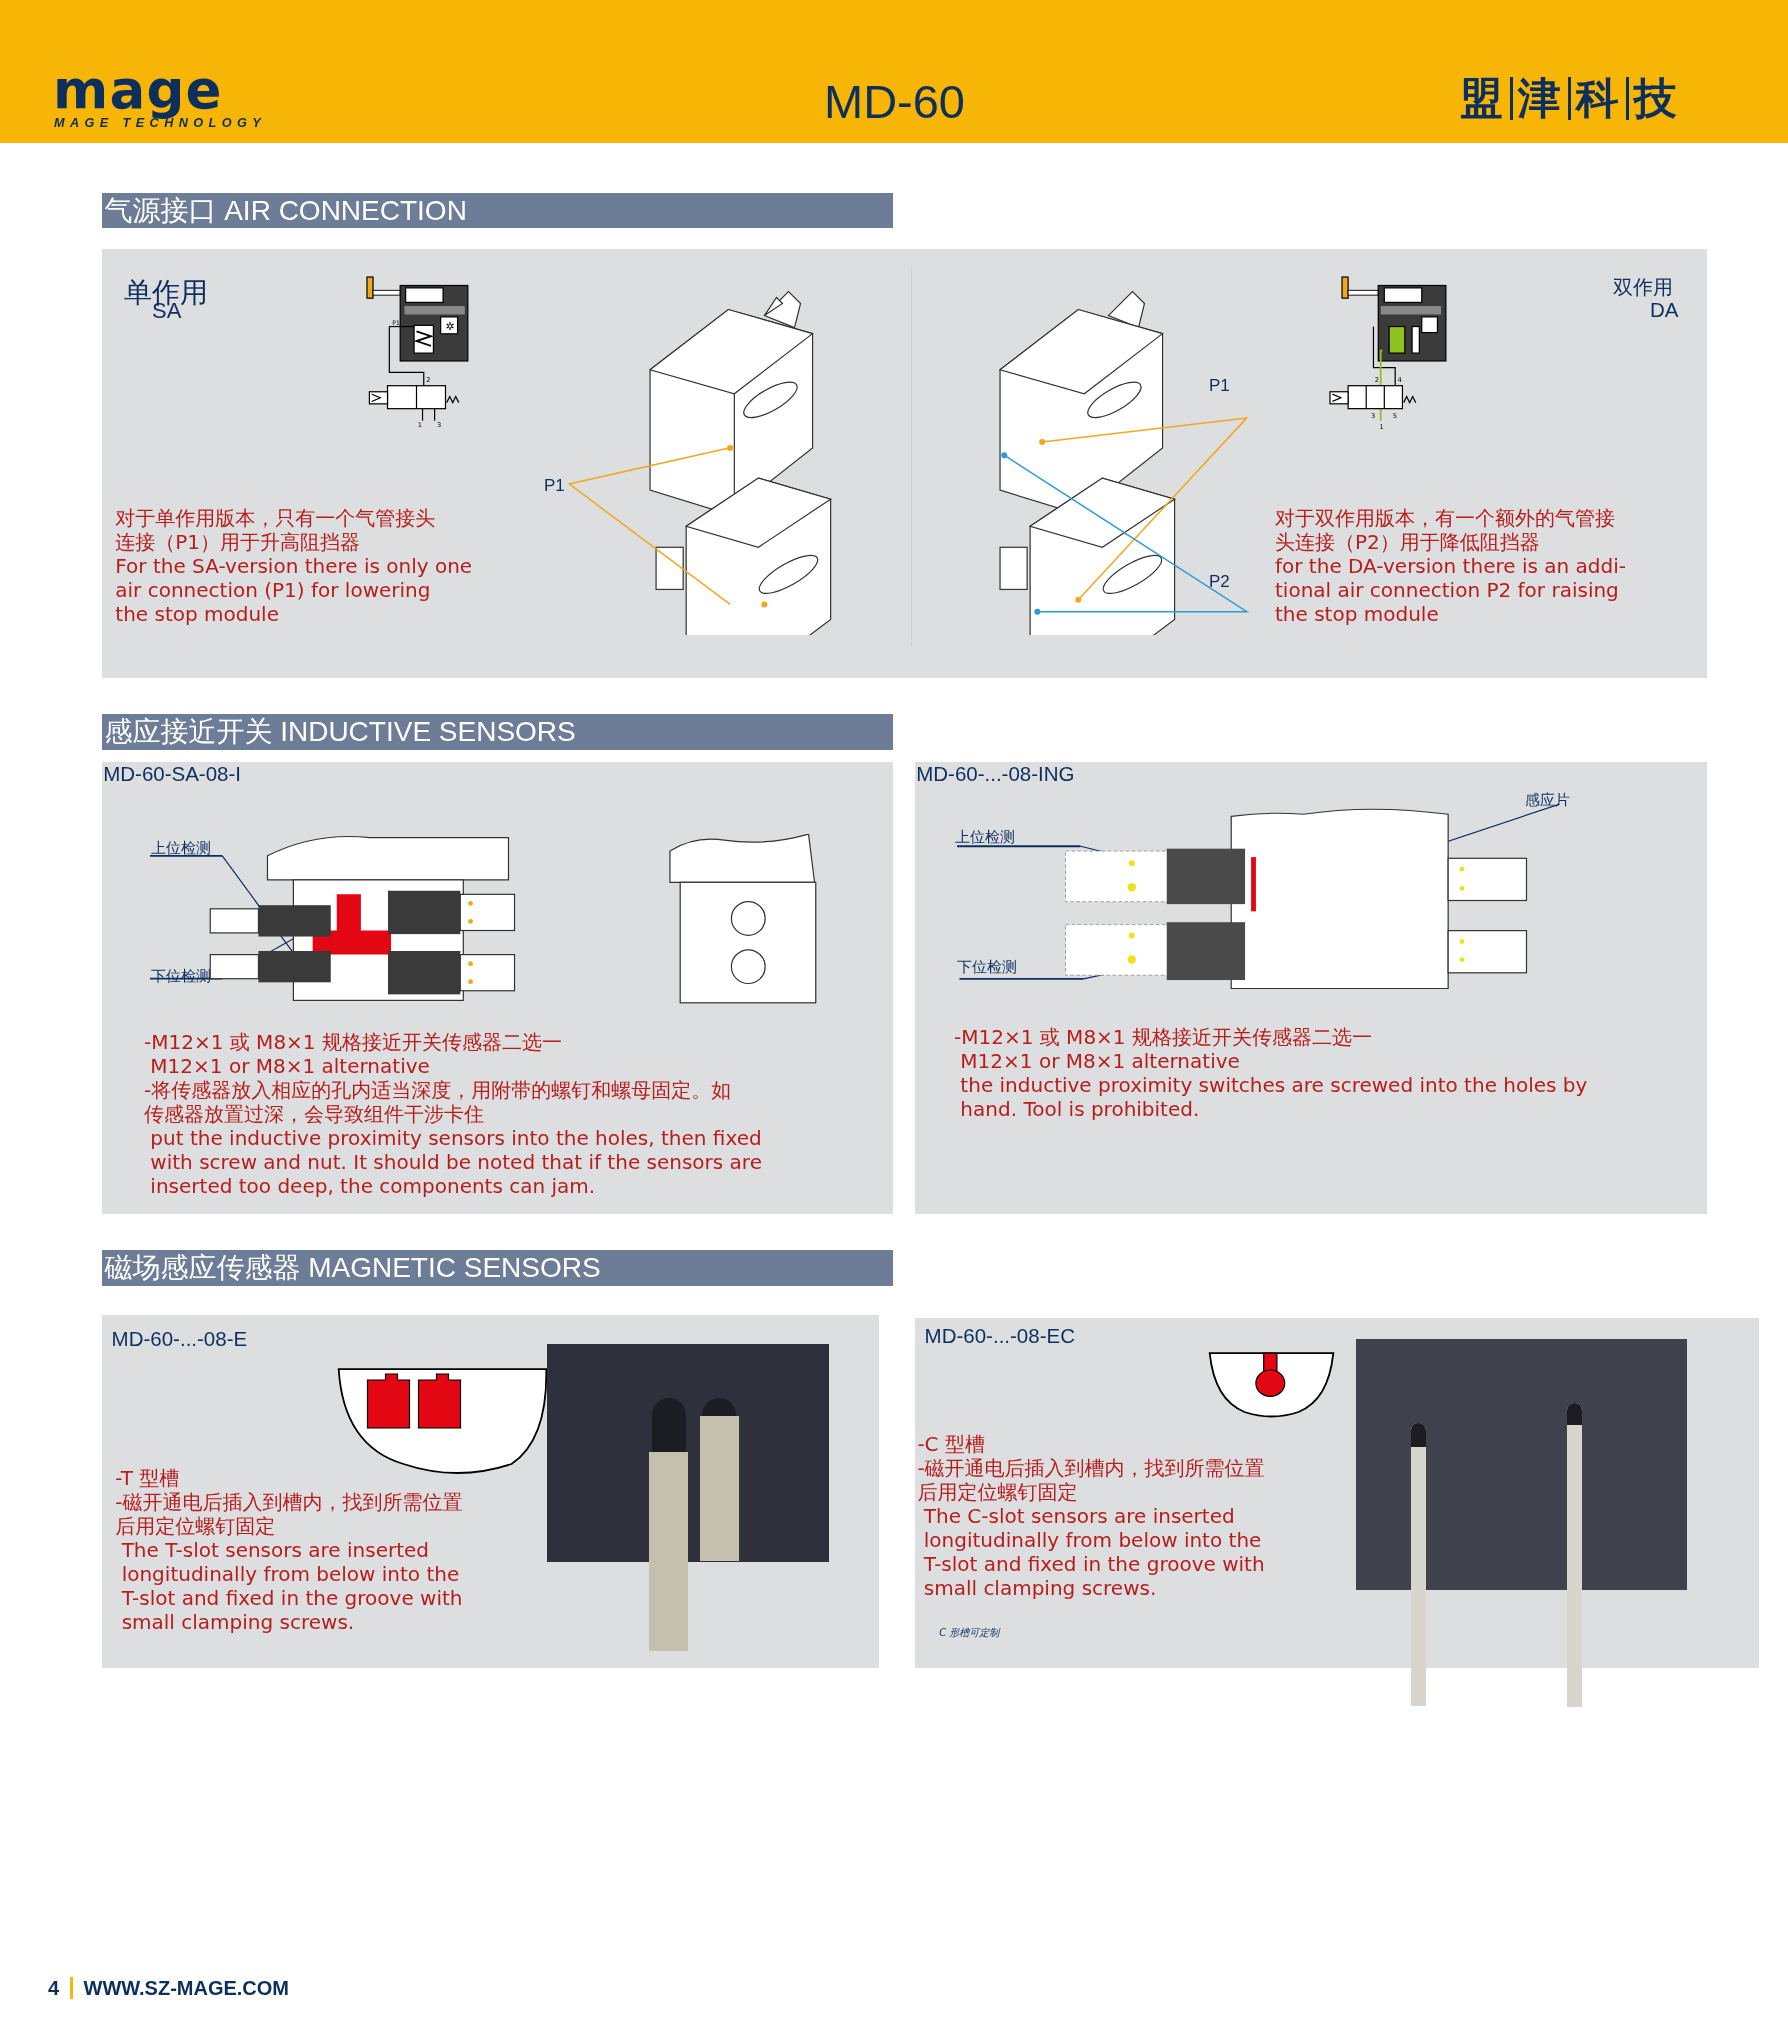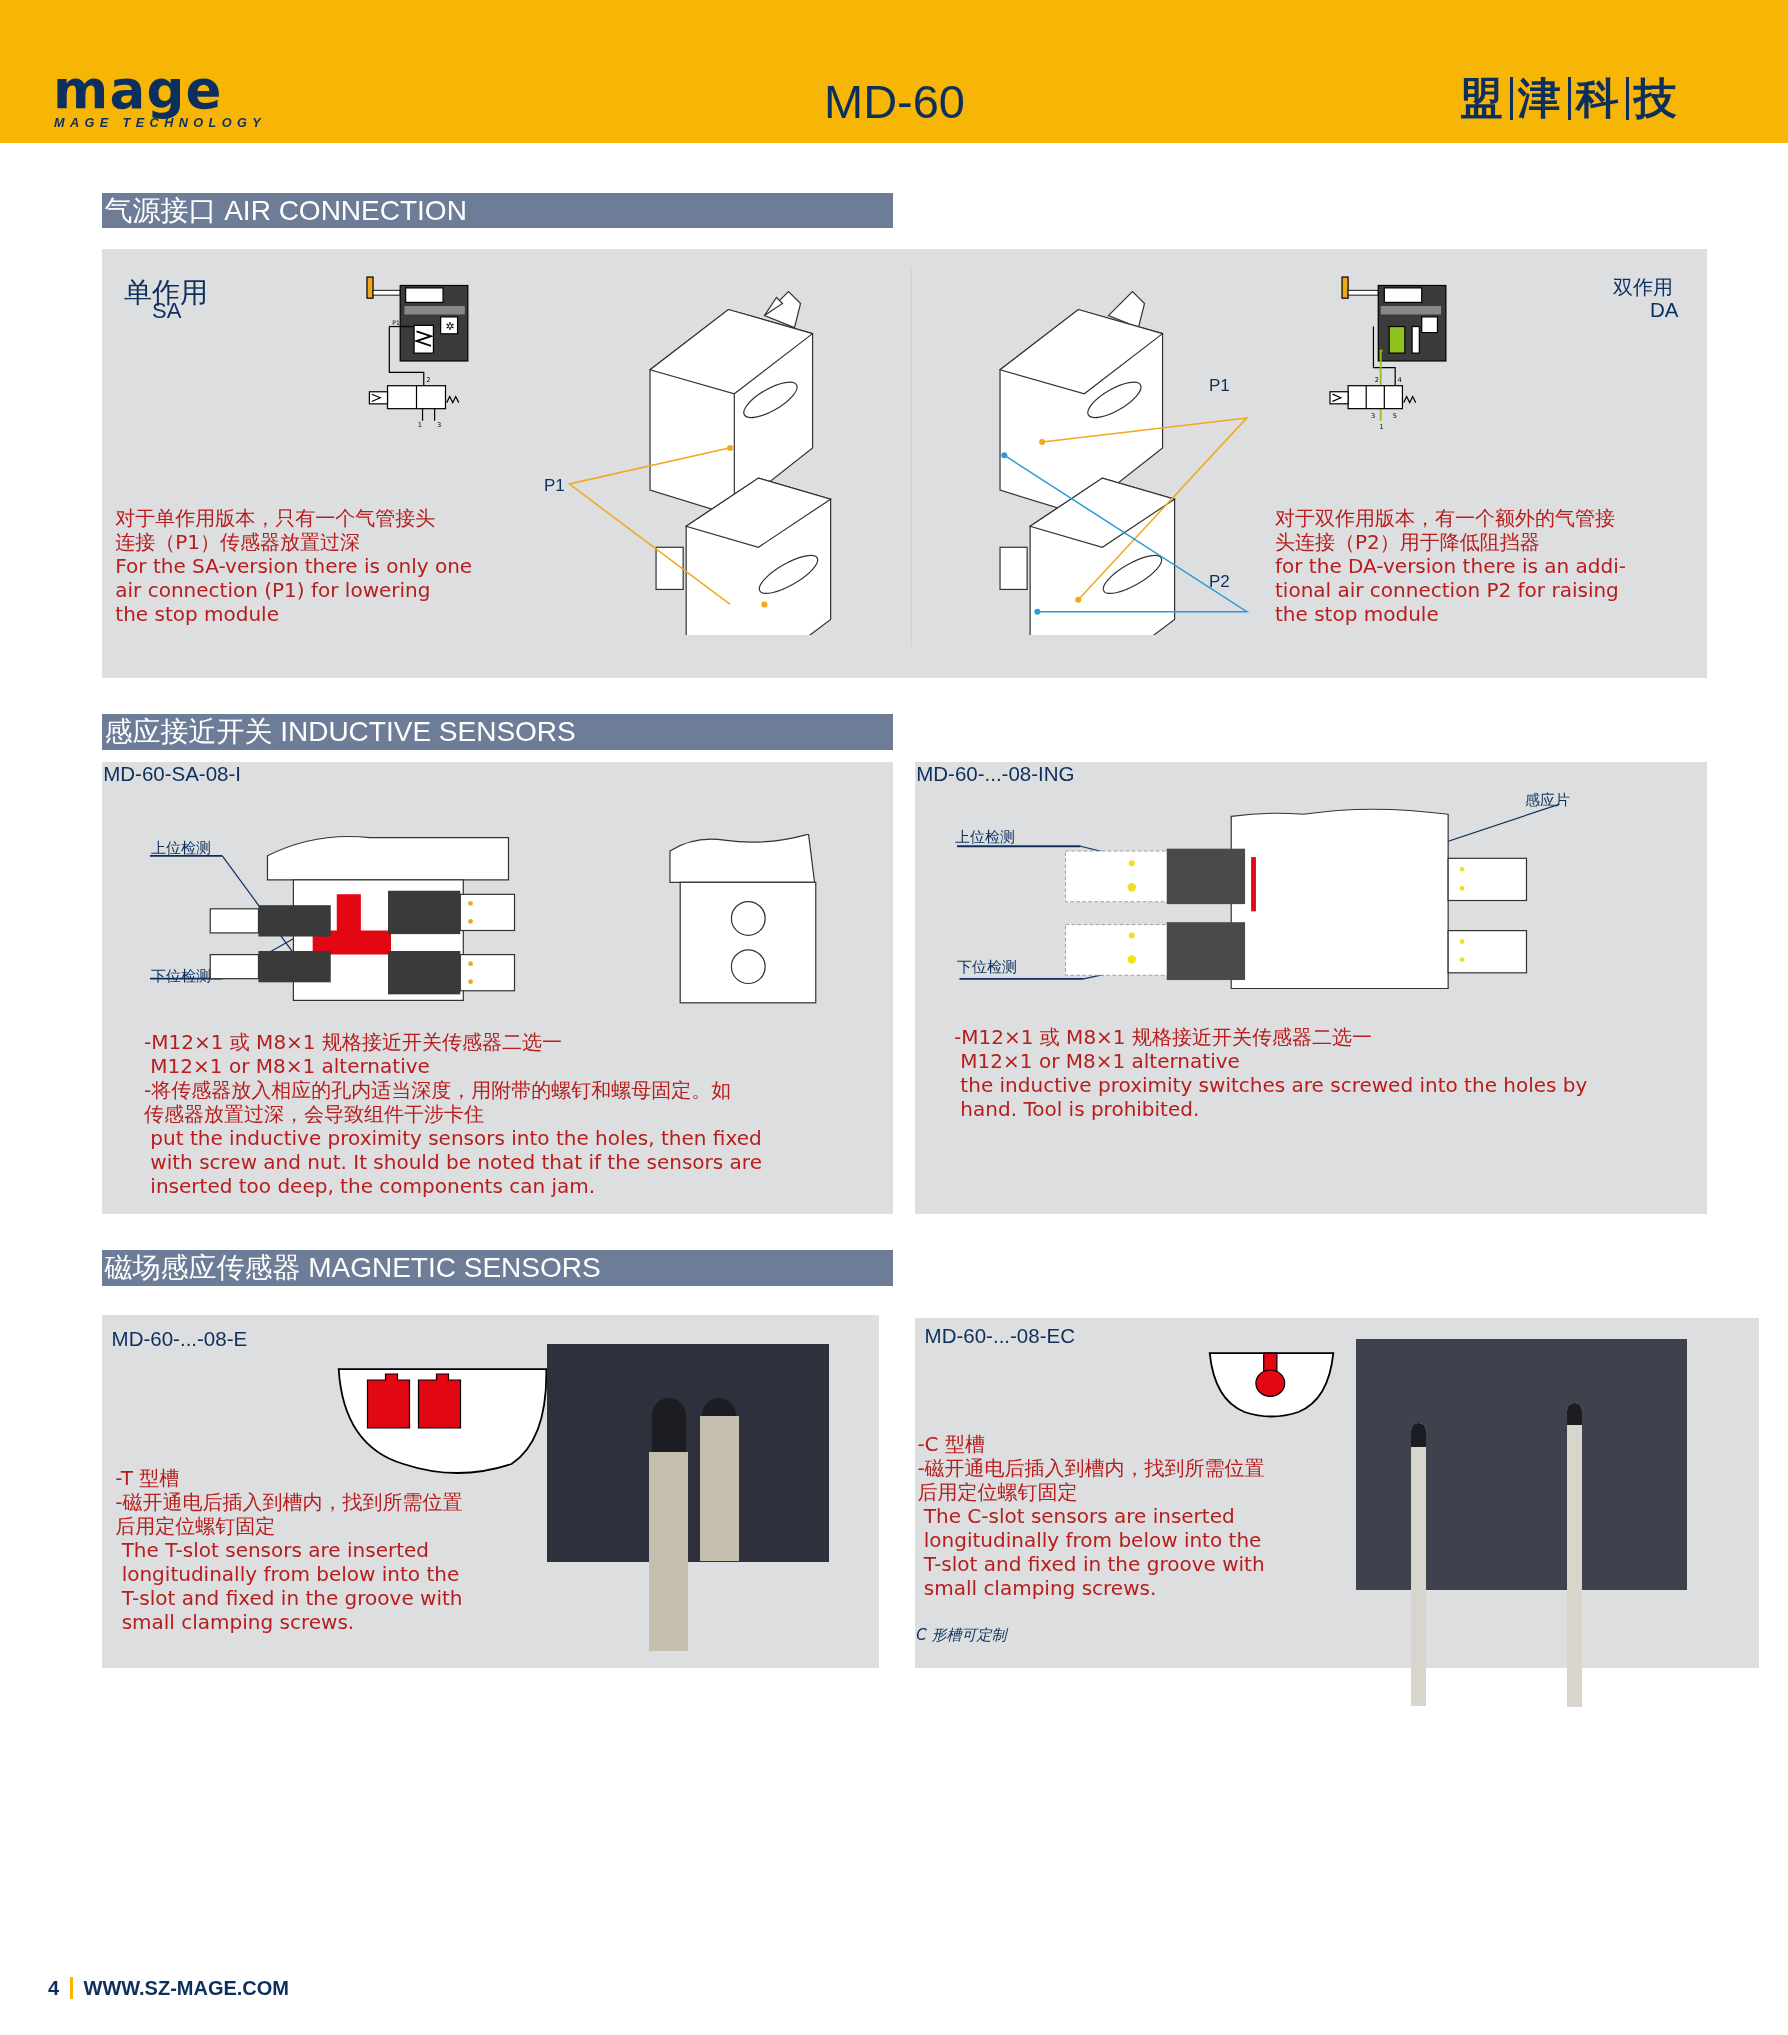--- a/index.html
+++ b/index.html
@@ -82,21 +82,21 @@
     <circle cx="163" cy="290" r="5" fill="#f2a81d"></circle>
     <circle cx="220" cy="550" r="5" fill="#f2a81d"></circle>
   </svg>
   <svg class="abs" style="left:0;top:0;" width="807" height="429" viewBox="0 0 1340 712">
     <polyline points="1043,330 776,390 1043,590" stroke="#f2a81d" stroke-width="2.5" fill="none"></polyline>
   </svg>
   <div class="abs t" style="left:442px;top:227px;font-size:17px;font-family:'Liberation Sans',sans-serif;">P1</div>
 
   <div class="abs body-text" style="left:13.3px;top:257px;">
     <div>对于单作用版本，只有一个气管接头</div>
-    <div>连接（P1）传感器放置过深</div>
+    <div>连接（P1）用于升高阻挡器</div>
     <div>For the SA-version there is only one</div>
     <div>air connection (P1) for lowering</div>
     <div>the stop module</div>
   </div>
 
   <svg class="abs" style="left:886px;top:24px;" width="313" height="362" viewBox="0 0 520 600">
     <g stroke="#333" stroke-width="2" fill="#fff">
       <path d="M200 70 l40 -40 l20 20 l-10 40 z"></path>
       <path d="M20 160 l130 -100 l140 40 l0 190 l-140 110 l-130 -40 z"></path>
       <path d="M20 160 l130 -100 l140 40 l-130 100 z"></path>
@@ -271,19 +271,19 @@
   </div>
   <div class="abs body-text" style="left:2.4px;top:114px;line-height:24px;">
     <div>-C 型槽</div>
     <div>-磁开通电后插入到槽内，找到所需位置</div>
     <div>后用定位螺钉固定</div>
     <div style="white-space:pre"> The C-slot sensors are inserted</div>
     <div style="white-space:pre"> longitudinally from below into the</div>
     <div style="white-space:pre"> T-slot and fixed in the groove with</div>
     <div style="white-space:pre"> small clamping screws.</div>
   </div>
-  <div class="abs t" style="left:1.2px;top:308px;font-size:15px;font-style:italic;">C 形槽可定制</div>
+  <div class="abs t" style="left:1.2px;top:308px;font-size:10px;font-style:italic;padding-left:23px;">C 形槽可定制</div>
 </div>
 
 <div class="abs footer">
   <span>4</span><span class="sep"></span><span>WWW.SZ-MAGE.COM</span>
 </div>
 
 
 </body></html>

